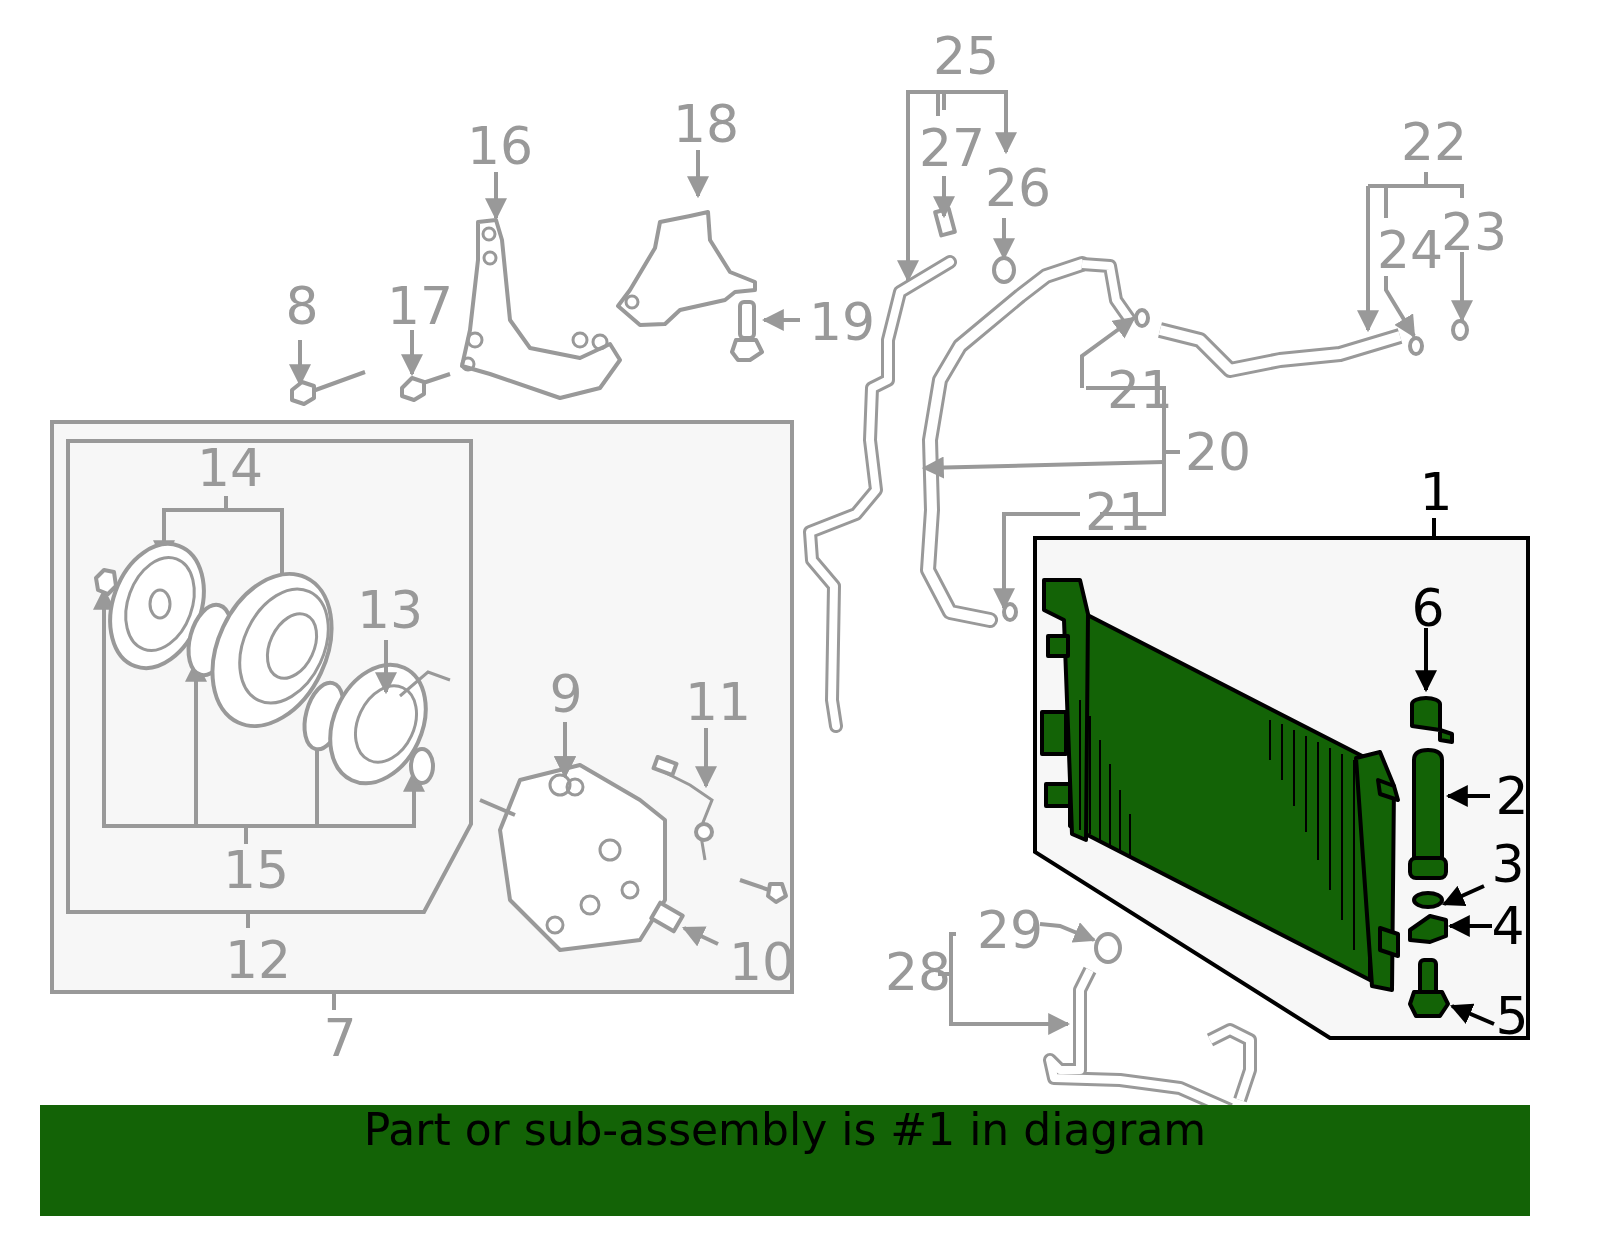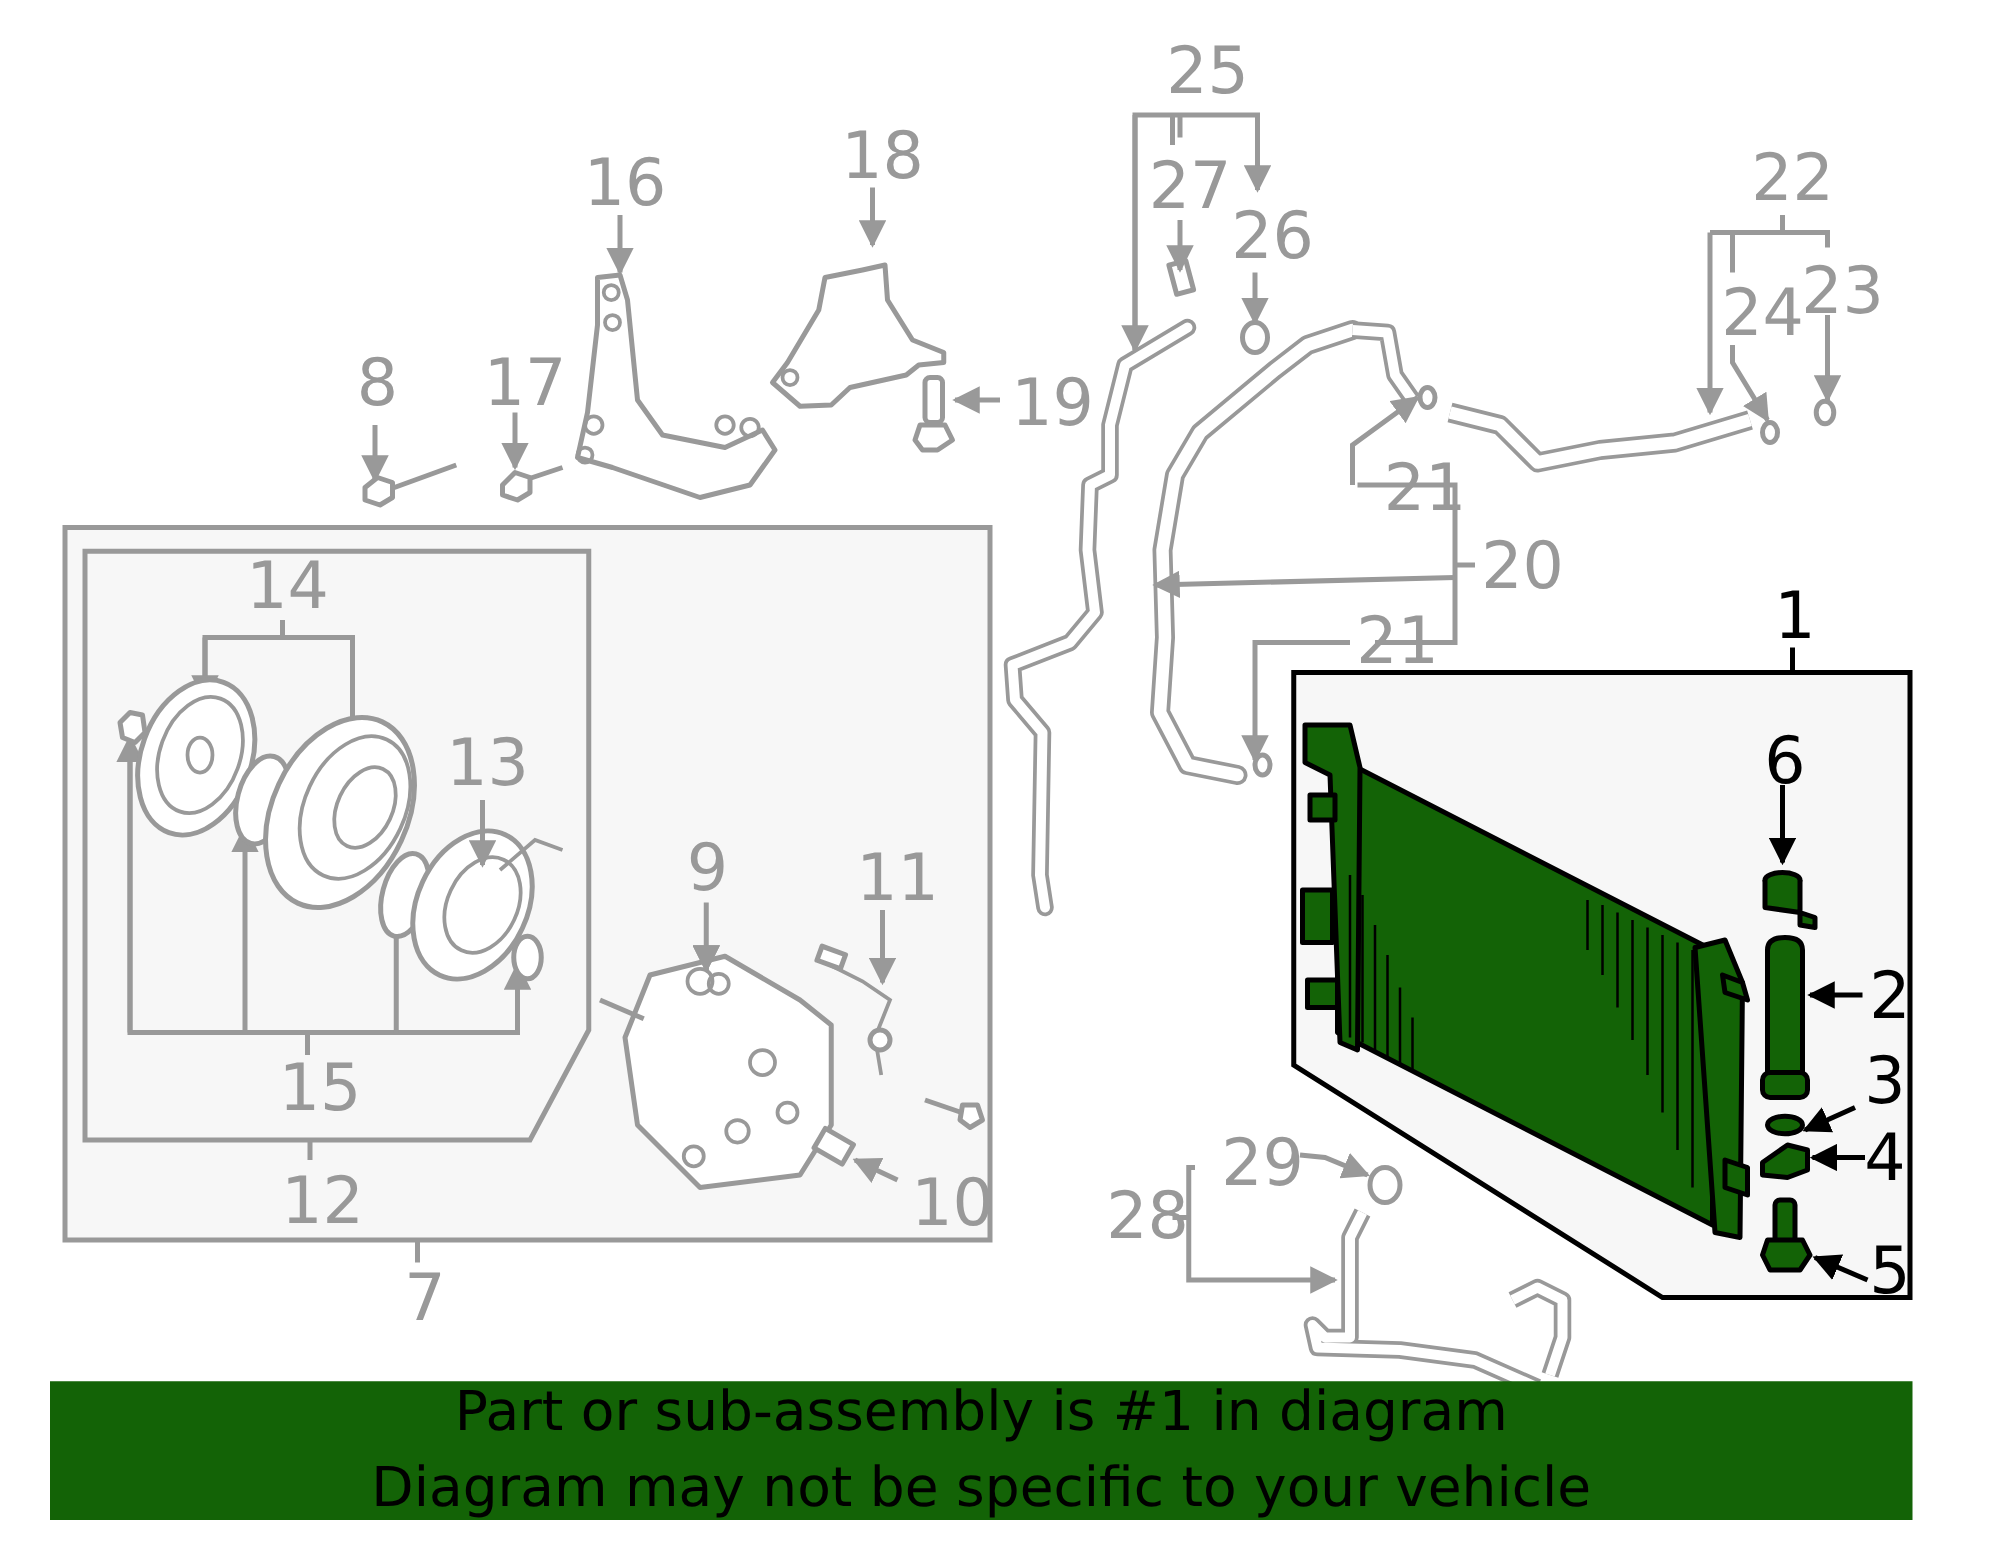--- a/index.html
+++ b/index.html
@@ -6,21 +6,21 @@
   body { width:1600px; height:1249px; position:relative; overflow:hidden; font-family:"DejaVu Sans", sans-serif; }
   #diagram { position:absolute; left:0; top:0; width:1600px; height:1249px; }
   .lbl { font-family:"DejaVu Sans", sans-serif; font-size:52px; fill:#999999; }
   .lbl-dark { font-family:"DejaVu Sans", sans-serif; font-size:52px; fill:#000000; }
   .gl { stroke:#999999; stroke-width:4; fill:none; }
   .gpart { stroke:#999999; stroke-width:4; fill:#ffffff; stroke-linejoin:round; }
   .gthin { stroke:#999999; stroke-width:3; fill:none; }
   .bl { stroke:#000000; stroke-width:4; fill:none; }
   .gpart-green { stroke:#000000; stroke-width:4; fill:#136306; stroke-linejoin:round; }
   #banner { position:absolute; left:40px; top:1105px; width:1490px; height:111px; background:#136306;
-            display:flex; flex-direction:column; align-items:center; justify-content:space-between; }
+            display:flex; flex-direction:column; align-items:center; justify-content:flex-start; }
   #banner div { font-family:"DejaVu Sans", sans-serif; font-size:44px; line-height:50px; color:#000000; white-space:nowrap; }
 </style>
 </head>
 <body>
 
 <svg id="diagram" viewBox="0 0 1600 1249" xmlns="http://www.w3.org/2000/svg">
   <defs>
     <marker id="ag" markerWidth="8" markerHeight="8" refX="6" refY="4" orient="auto" markerUnits="userSpaceOnUse">
       <path d="M0,0 L8,4 L0,8 Z" fill="#999999"></path>
     </marker>
@@ -266,14 +266,13 @@
       <rect x="1420" y="960" width="16" height="34" rx="4" class="gpart-green"></rect>
       <polygon points="1414,992 1442,992 1448,1004 1440,1016 1416,1016 1410,1004" class="gpart-green"></polygon>
     </g>
     <line x1="1494" y1="1024" x2="1452" y2="1006" class="bl" marker-end="url(#abb)"></line>
     <text class="lbl-dark" x="1512" y="1034" text-anchor="middle">5</text>
   </g>
 </svg>
 
 <div id="banner">
   <div>Part or sub-assembly is #1 in diagram</div>
-  <div>Diagram may not be specific to your vehicle</div>
 </div>
 
 </body></html>

